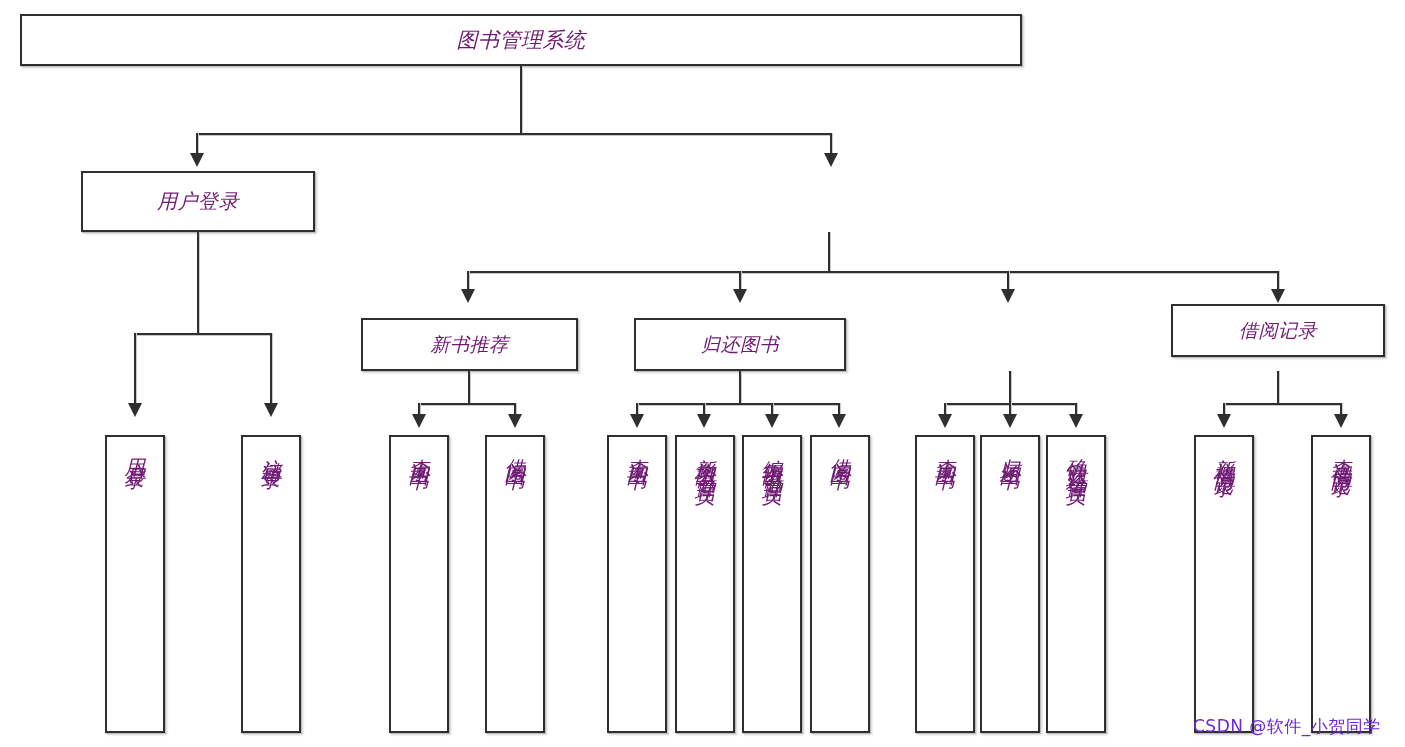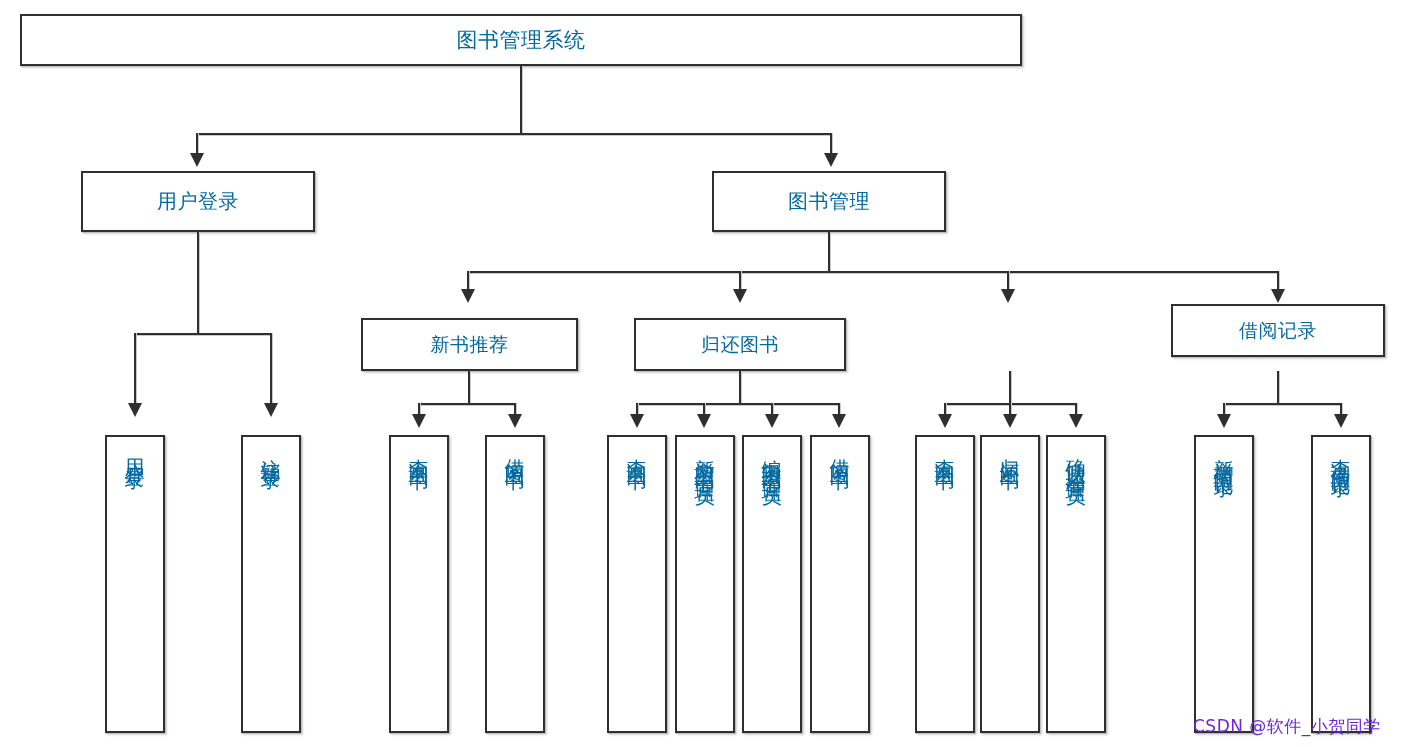--- a/index.html
+++ b/index.html
@@ -26,22 +26,23 @@
     display:flex;
     align-items:center;
     justify-content:center;
     color:#1c1c1c;
   }
   .node .label{
     display:block;
     text-align:left;
     line-height:1.18;
     letter-spacing:0.5px;
-    color:#0369a1;
+    color:#701a75;
     white-space:nowrap;
+    font-style:italic;
   }
 
   .node.root  .label{font-size:21px;}
   .node.lvl2  .label{font-size:20px;}
   .node.lvl3  .label{font-size:19px;}
 
   
   .node.leaf{
     align-items:flex-start;
     justify-content:center;
@@ -102,23 +103,20 @@
 
   <div class="vline" style="left:196px; top:133px; width:2px; height:22px;"></div>
   <div class="arrow" style="left:190px; top:153px;"></div>
   <div class="vline" style="left:830px; top:133px; width:2px; height:22px;"></div>
   <div class="arrow" style="left:824px; top:153px;"></div>
 
   <div class="node lvl2" style="left:81px; top:171px; width:234px; height:61px;">
     <span class="label">用户登录</span>
   </div>
 
-  <div class="node lvl2" style="left:712px; top:171px; width:234px; height:61px;">
-    <span class="label">图书管理</span>
-  </div>
 
   <div class="vline" style="left:197px; top:232px; width:2px; height:103px;"></div>
   <div class="hline" style="left:134px; top:333px; width:138px; height:2px;"></div>
   <div class="vline" style="left:134px; top:333px; width:2px; height:72px;"></div>
   <div class="arrow" style="left:128px; top:403px;"></div>
   <div class="vline" style="left:270px; top:333px; width:2px; height:72px;"></div>
   <div class="arrow" style="left:264px; top:403px;"></div>
 
   <div class="vline" style="left:828px; top:232px; width:2px; height:39px;"></div>
   <div class="hline" style="left:467px; top:271px; width:812px; height:2px;"></div>

